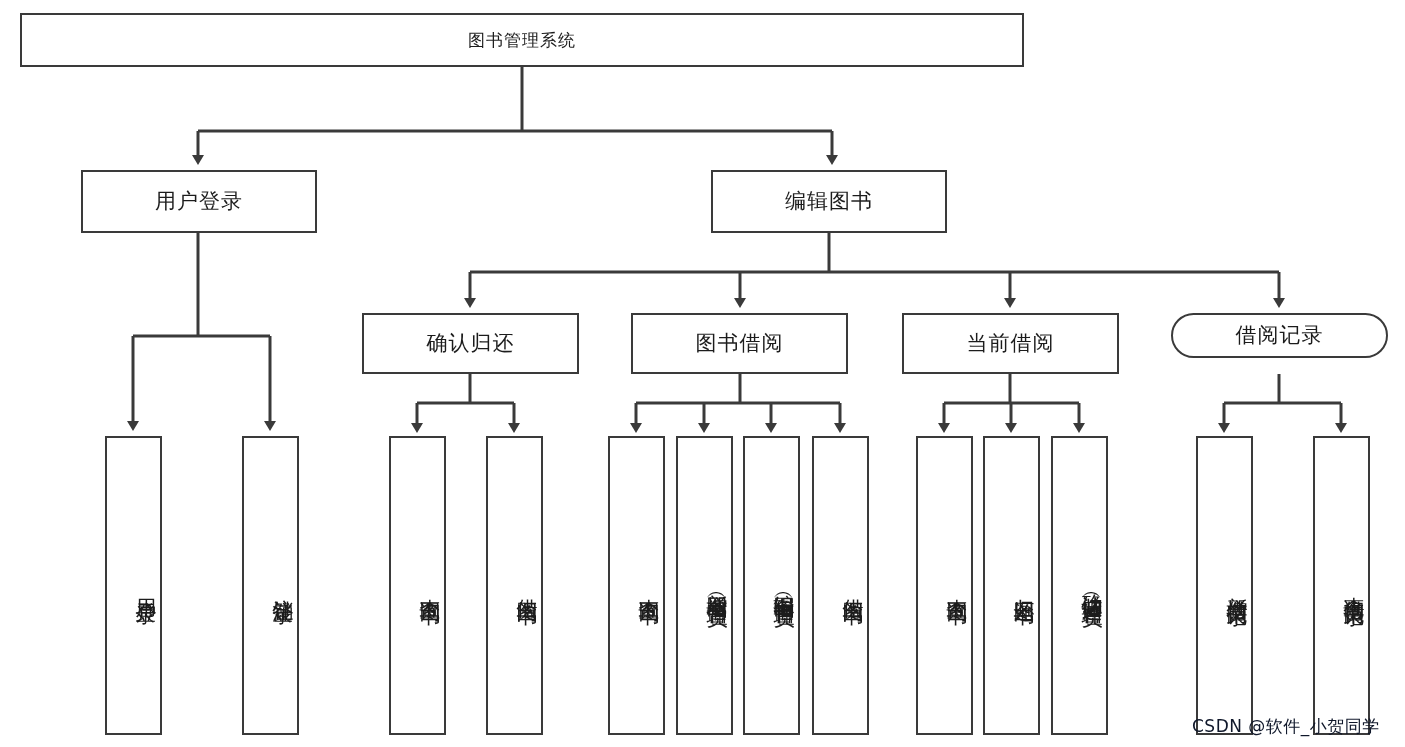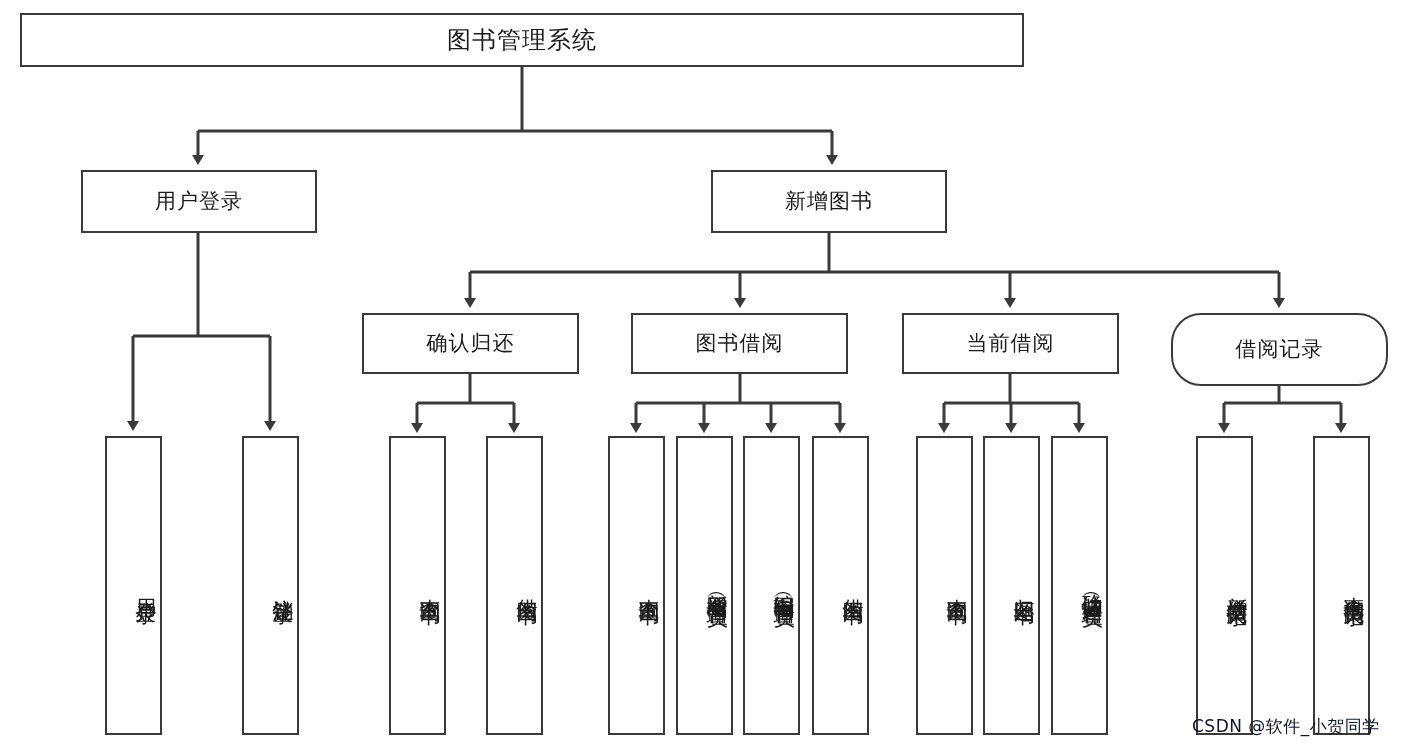--- a/index.html
+++ b/index.html
@@ -35,21 +35,21 @@
     justify-content: center;
     color: #1c1c1c;
     z-index: 2;
   }
   .node.h {
     font-size: 21px;
     letter-spacing: 1px;
     line-height: 1.2;
   }
   .node.root {
-    font-size: 24px;
+    font-size: 17px;
   }
   .node.v {
     writing-mode: vertical-rl;
     text-orientation: upright;
     font-size: 21px;
     letter-spacing: 2px;
     padding-top: 6px;
     padding-bottom: 6px;
     align-items: flex-start;
     justify-content: center;
@@ -128,33 +128,33 @@
   </svg>
 
   <div class="node h root" style="left:20px; top:13px; width:1004px; height:54px;">
     <span>图书管理系统</span>
   </div>
 
   <div class="node h" style="left:81px; top:170px; width:236px; height:63px;">
     <span>用户登录</span>
   </div>
   <div class="node h" style="left:711px; top:170px; width:236px; height:63px;">
-    <span>新增图书</span>
+    <span>编辑图书</span>
   </div>
 
   <div class="node h" style="left:362px; top:313px; width:217px; height:61px;">
     <span>确认归还</span>
   </div>
   <div class="node h" style="left:631px; top:313px; width:217px; height:61px;">
     <span>图书借阅</span>
   </div>
   <div class="node h" style="left:902px; top:313px; width:217px; height:61px;">
     <span>当前借阅</span>
   </div>
-  <div class="node h" style="left:1171px; top:313px; width:217px; height:73px;border-radius:30px;">
+  <div class="node h" style="left:1171px; top:313px; width:217px; height:45px;border-radius:30px;">
     <span>借阅记录</span>
   </div>
 
   <div class="node v" style="left:105px; top:436px; width:57px; height:299px;">
     <span class="vtext">用户登录</span>
   </div>
   <div class="node v" style="left:242px; top:436px; width:57px; height:299px;">
     <span class="vtext">注销登录</span>
   </div>
 

